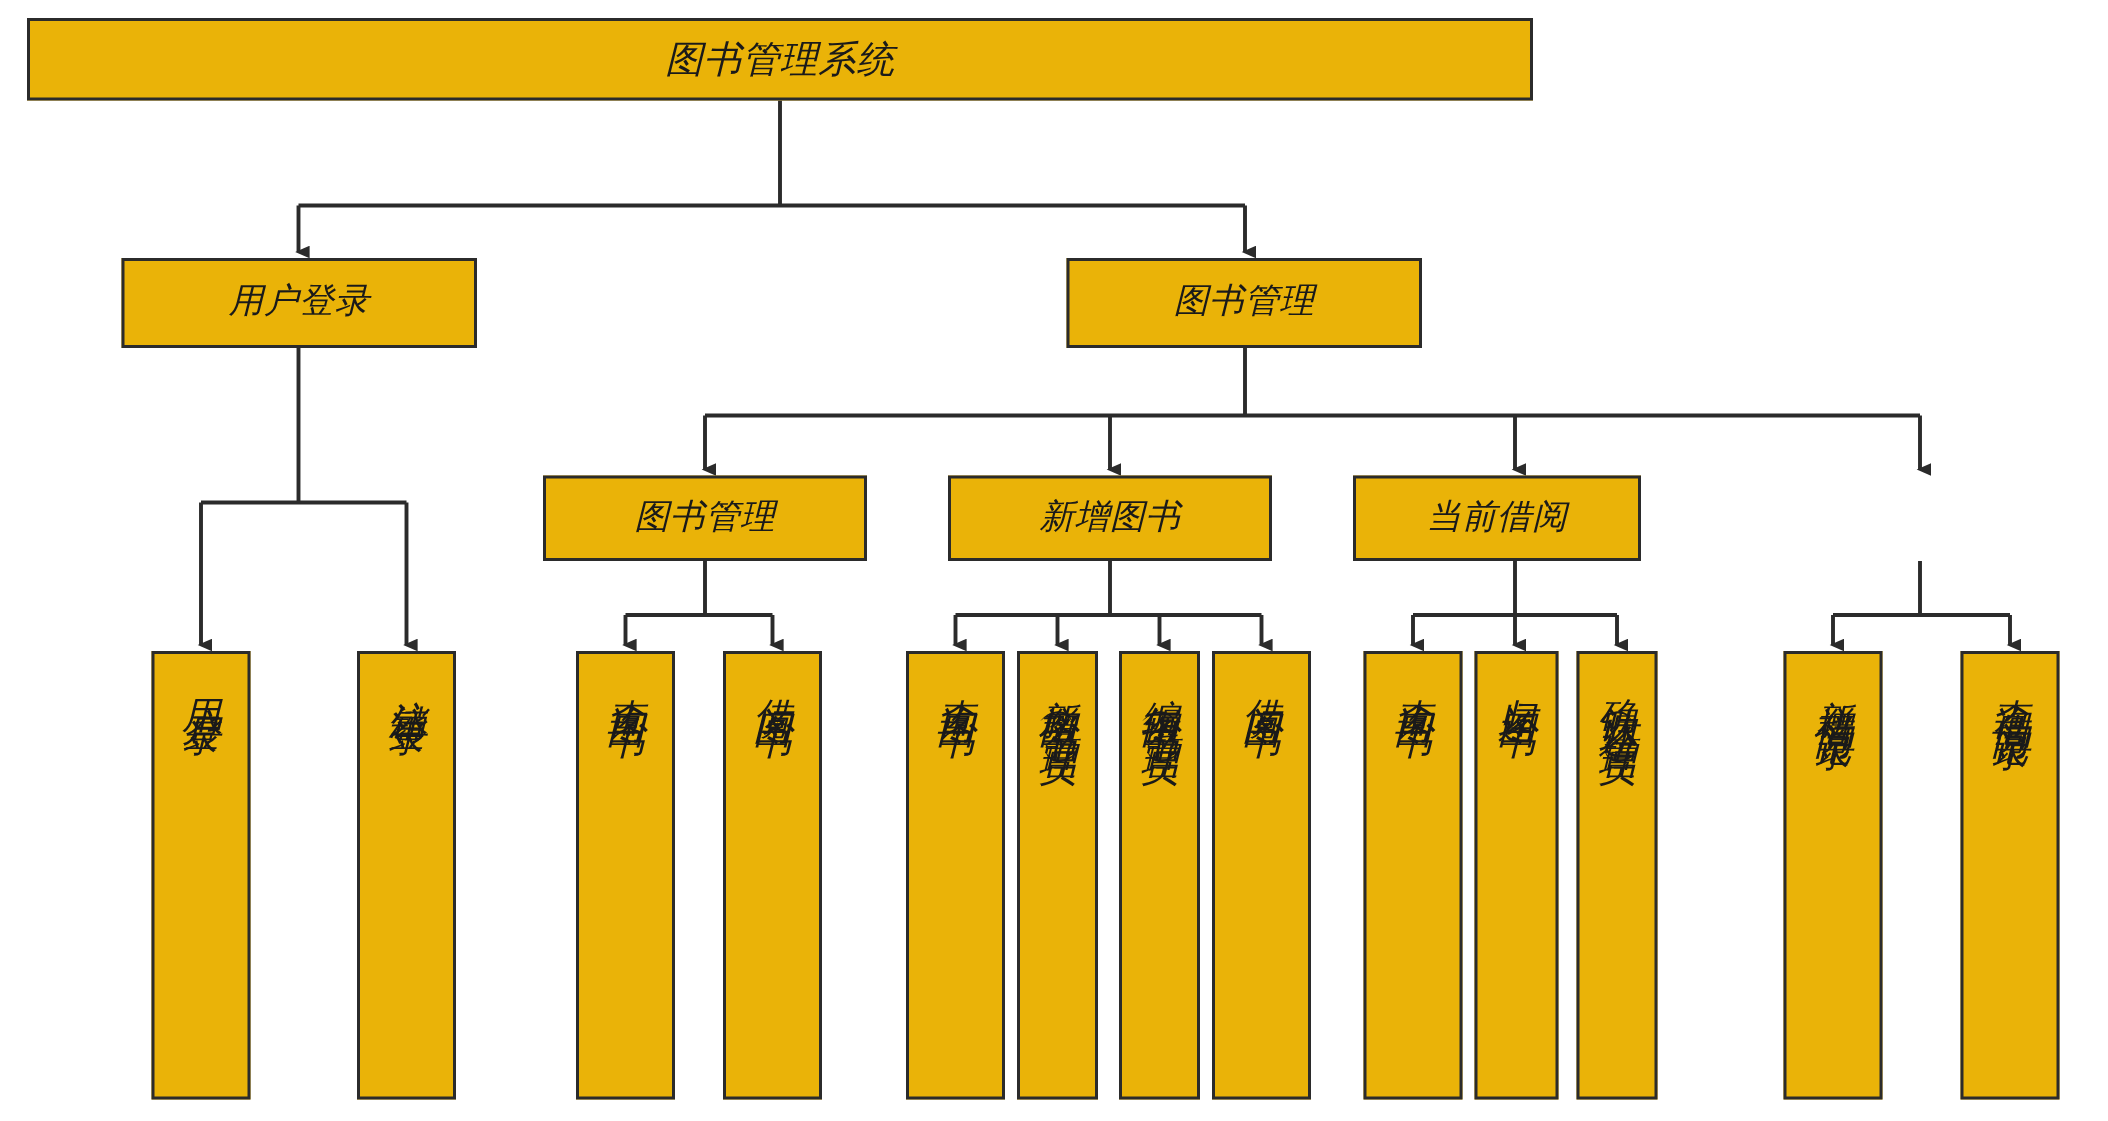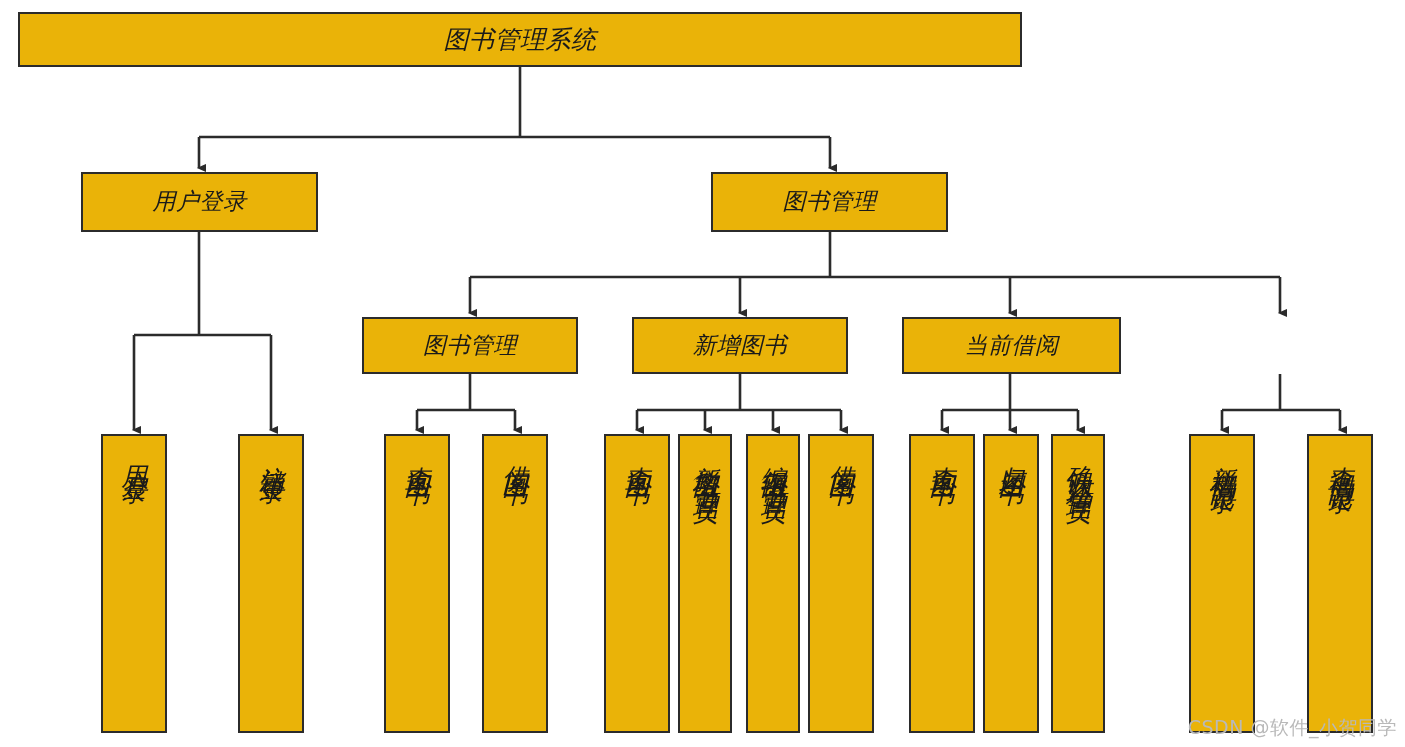--- a/index.html
+++ b/index.html
@@ -142,21 +142,21 @@
   <div class="node-box level-2" style="left:711px; top:172px; width:237px; height:60px;">
     <span class="node-label">图书管理</span>
   </div>
 
   <div class="node-box level-3" style="left:362px; top:317px; width:216px; height:57px;">
     <span class="node-label">图书管理</span>
   </div>
   <div class="node-box level-3" style="left:632px; top:317px; width:216px; height:57px;">
     <span class="node-label">新增图书</span>
   </div>
-  <div class="node-box level-3" style="left:902px; top:317px; width:219px; height:57px;">
+  <div class="node-box level-3" style="left:902px; top:317px; width:192px; height:57px;">
     <span class="node-label">当前借阅</span>
   </div>
 
   <div class="node-box leaf-box" style="left:101px; top:434px; width:66px; height:299px;">
     <span class="node-label">用户登录</span>
   </div>
   <div class="node-box leaf-box" style="left:238px; top:434px; width:66px; height:299px;">
     <span class="node-label">注销登录</span>
   </div>
 
@@ -190,15 +190,14 @@
     <span class="node-label">确认归还（管理员）</span>
   </div>
 
   <div class="node-box leaf-box" style="left:1189px; top:434px; width:66px; height:299px;">
     <span class="node-label">新增借阅记录</span>
   </div>
   <div class="node-box leaf-box" style="left:1307px; top:434px; width:66px; height:299px;">
     <span class="node-label">查询借阅记录</span>
   </div>
 
-  <div id="watermark">CSDN @软件_小贺同学</div>
 
 </div>
 
 </body></html>

